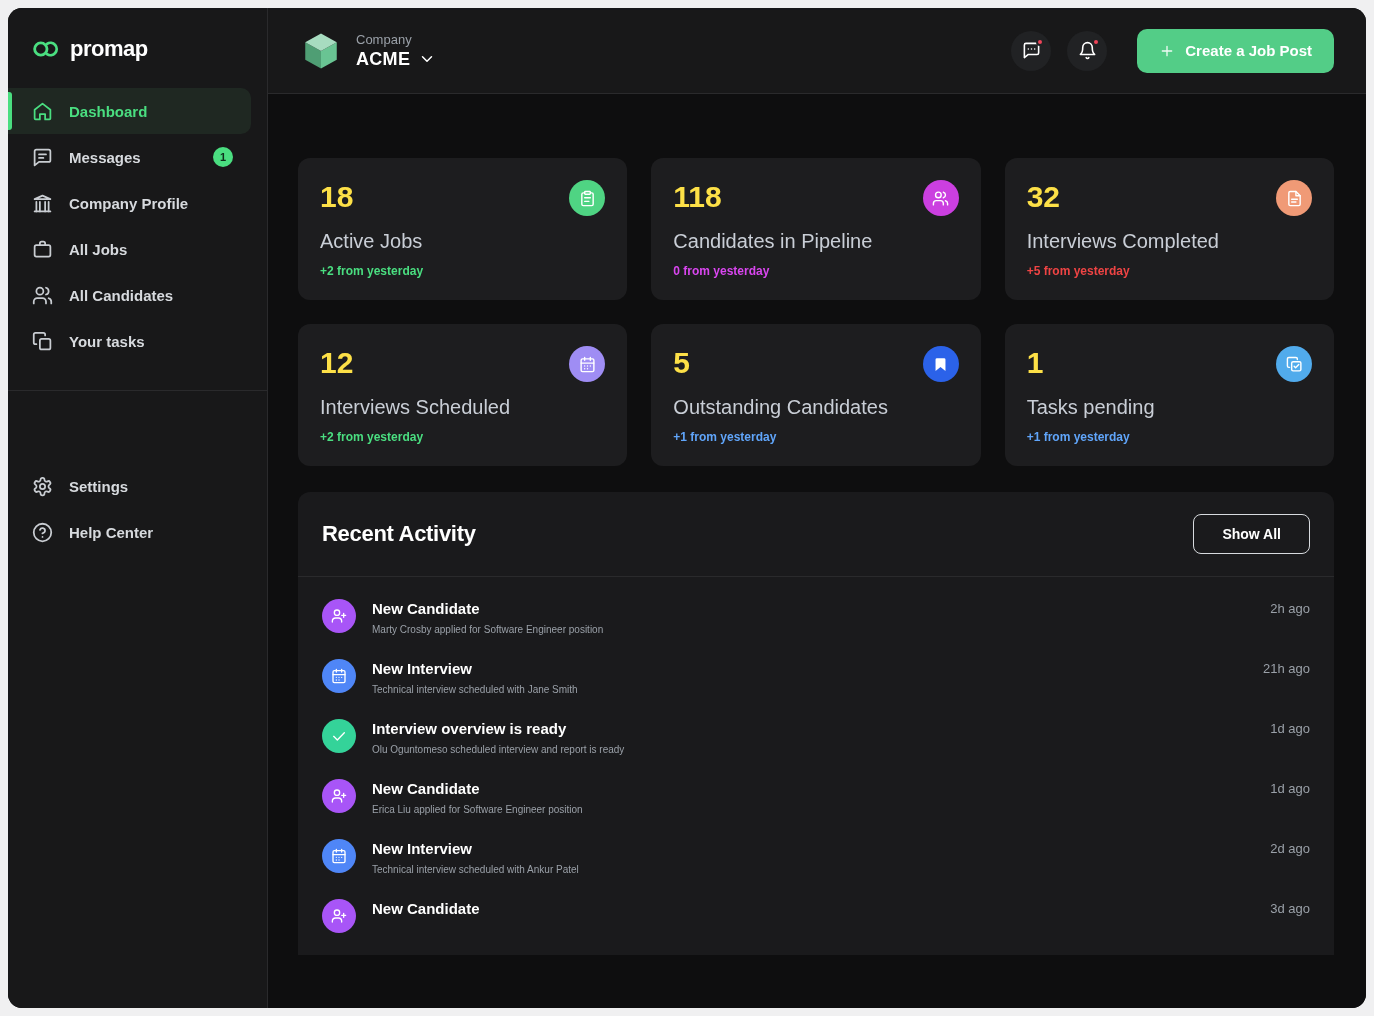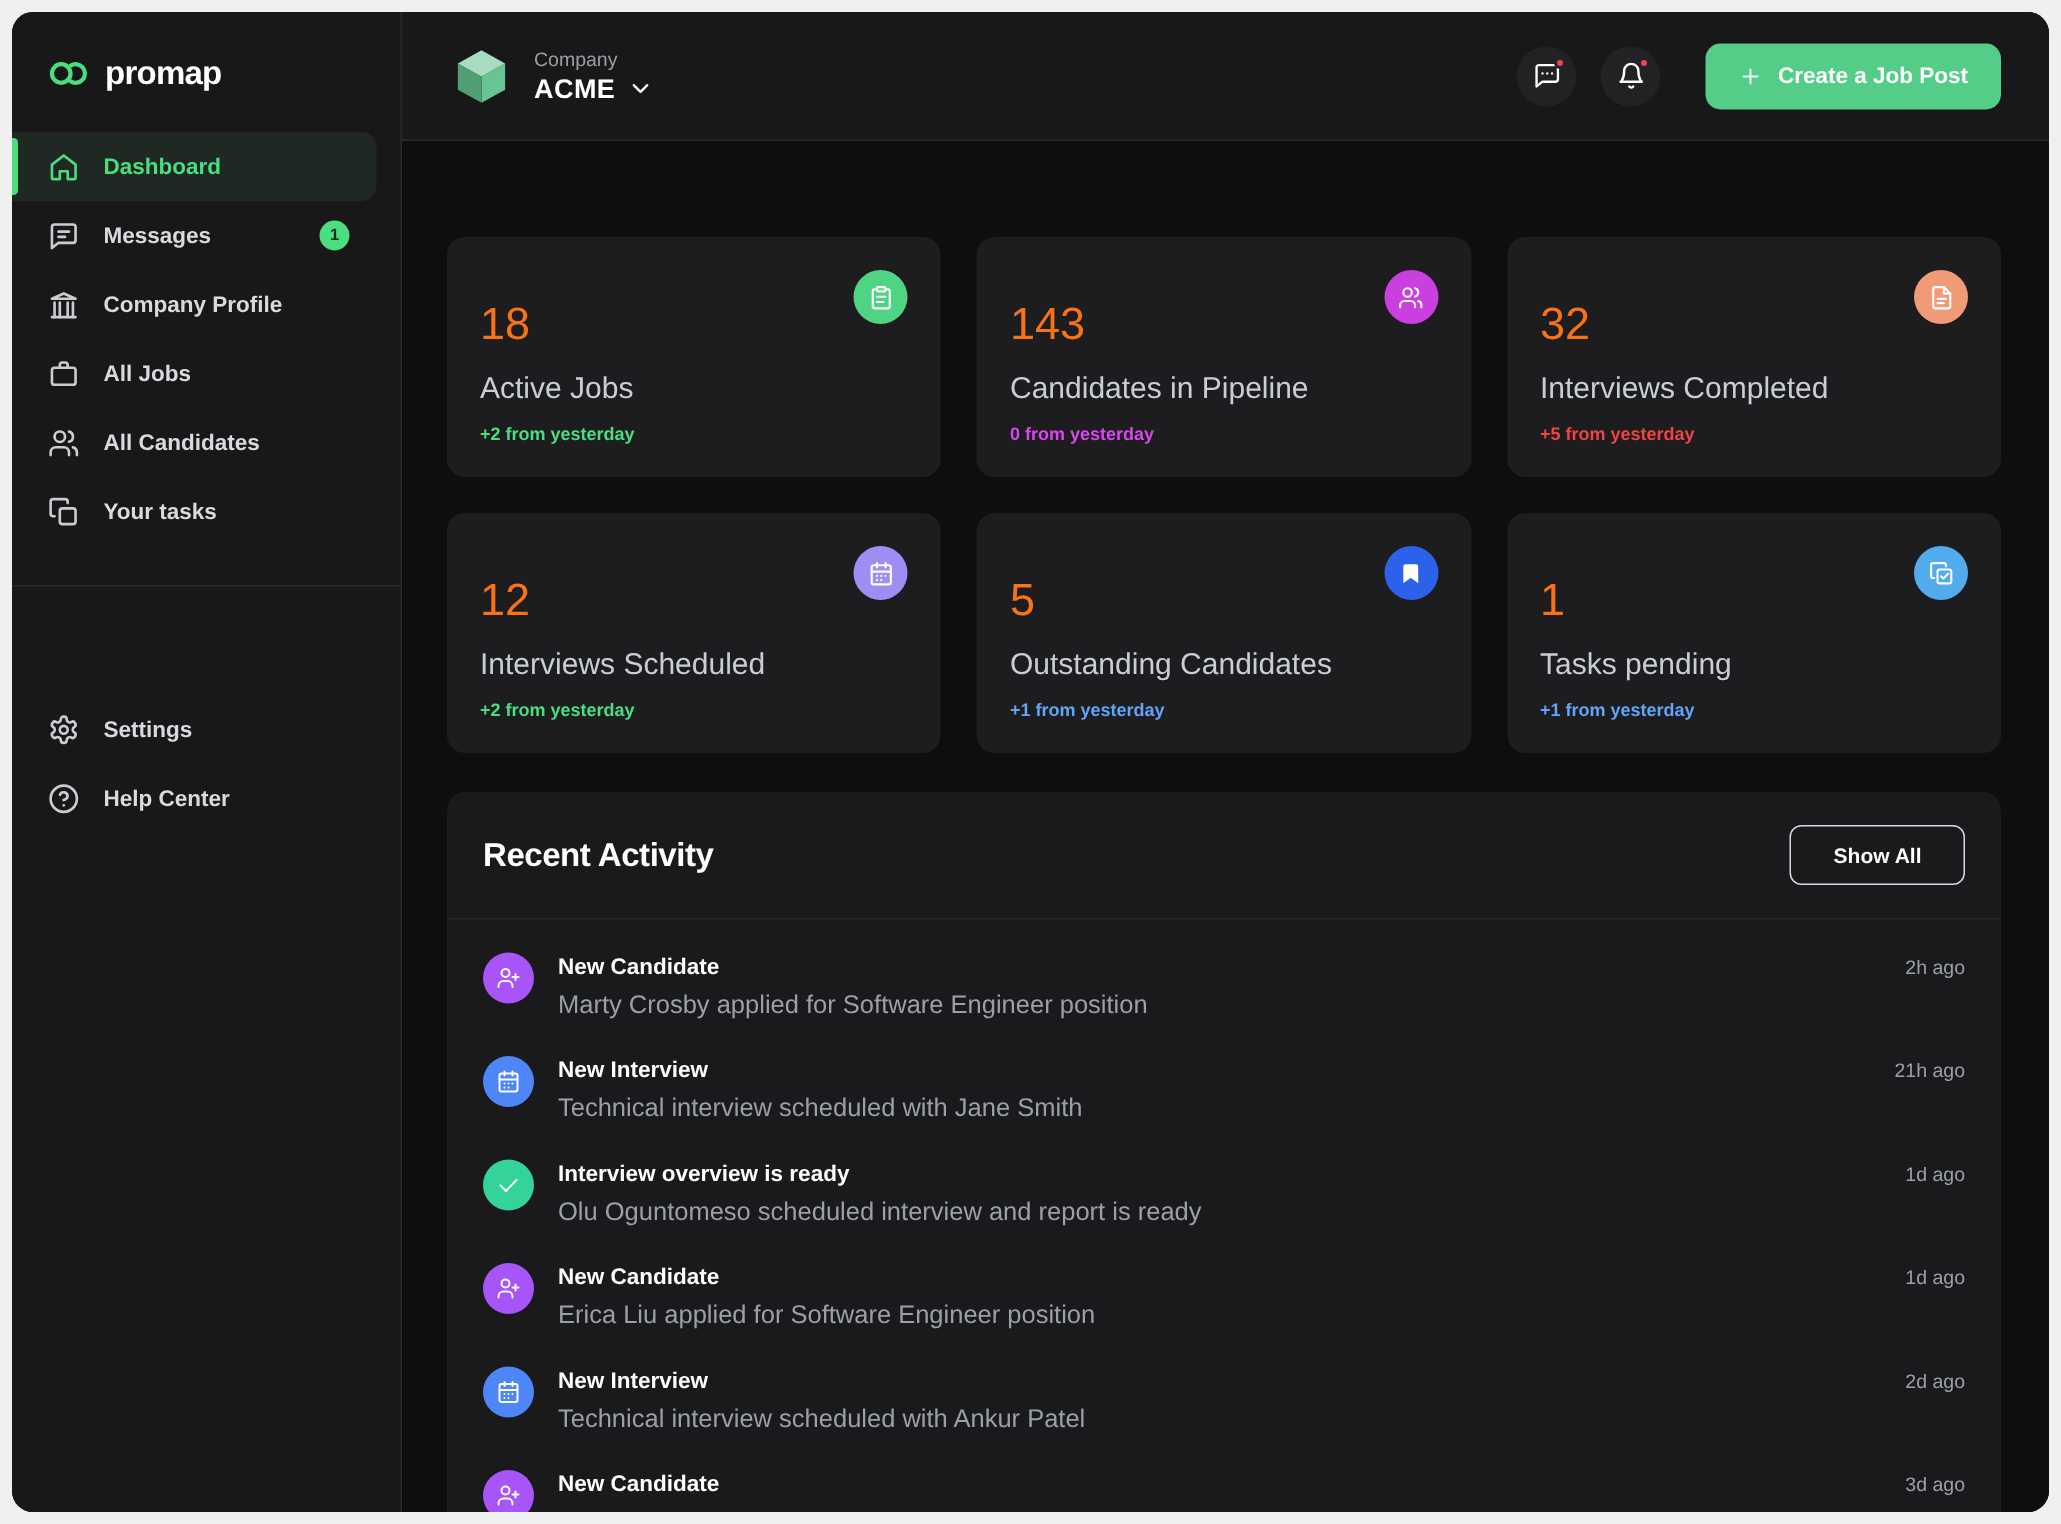--- a/index.html
+++ b/index.html
@@ -115,21 +115,21 @@
     cursor:pointer;
   }
   .date-chip svg { width:17px; height:17px; }
 
   .stats-grid {
     margin-top:34px;
     display:grid; grid-template-columns:repeat(3,1fr); gap:24px;
   }
   .stat-card { background:#1d1d1f; border-radius:12px; padding:22px; }
   .stat-top { display:flex; align-items:flex-start; justify-content:space-between; }
-  .stat-value { color:#f97316; font-size:30px; font-weight:400;margin-top:20px; }
+  .stat-value { color:#fde047; font-size:30px; font-weight:700; }
   .stat-icon {
     width:36px; height:36px; border-radius:50%;
     display:flex; align-items:center; justify-content:center;
     color:#ffffff;
   }
   .stat-icon svg { width:17px; height:17px; }
   .stat-label { color:#c9ced6; font-size:20px; margin-top:14px; }
   .stat-delta { font-size:12px; font-weight:600; margin-top:11px; }
 
   .activity-card {
@@ -153,21 +153,21 @@
   .act-list { padding:10px 0; }
   .act-row { display:flex; align-items:flex-start; gap:16px; padding:12px 24px; }
   .act-icon {
     width:34px; height:34px; border-radius:50%; flex:0 0 34px;
     display:flex; align-items:center; justify-content:center;
     color:#ffffff;
   }
   .act-icon svg { width:16px; height:16px; }
   .act-body { flex:1; min-width:0; }
   .act-title { color:#ffffff; font-size:15px; font-weight:700; margin-top:1px; }
-  .act-desc { color:#9aa0a8; font-size:17px; margin-top:7px; }
+  .act-desc { color:#9aa0a8; font-size:10px; margin-top:7px; }
   .act-desc:empty { display:none; }
   .act-time { color:#9aa0a8; font-size:13px; margin-top:2px; white-space:nowrap; }
 </style>
 </head>
 <body>
 
 <div class="app">
 
   <aside class="sidebar">
     <div class="logo-row">
@@ -334,21 +334,21 @@
                   <path d="M16 4h2a2 2 0 0 1 2 2v14a2 2 0 0 1-2 2H6a2 2 0 0 1-2-2V6a2 2 0 0 1 2-2h2"></path>
                   <path d="M8 11h8M8 16h6"></path>
                 </svg>
               </span>
     </div>
     <div class="stat-label">Active Jobs</div>
     <div class="stat-delta" style="color: rgb(74, 222, 128);">+2 from yesterday</div>
   </div>
           <div class="stat-card">
     <div class="stat-top">
-      <div class="stat-value">143</div>
+      <div class="stat-value">118</div>
       <span class="stat-icon" style="background: rgb(203, 63, 224); display: flex;">
                 <svg viewBox="0 0 24 24" fill="none" stroke="currentColor" stroke-width="2" stroke-linecap="round" stroke-linejoin="round">
                   <circle cx="9" cy="7" r="4"></circle>
                   <path d="M16 21v-2a4 4 0 0 0-4-4H6a4 4 0 0 0-4 4v2"></path>
                   <path d="M22 21v-2a4 4 0 0 0-3-3.87"></path>
                   <path d="M16 3.13a4 4 0 0 1 0 7.75"></path>
                 </svg>
               </span>
     </div>
     <div class="stat-label">Candidates in Pipeline</div>

